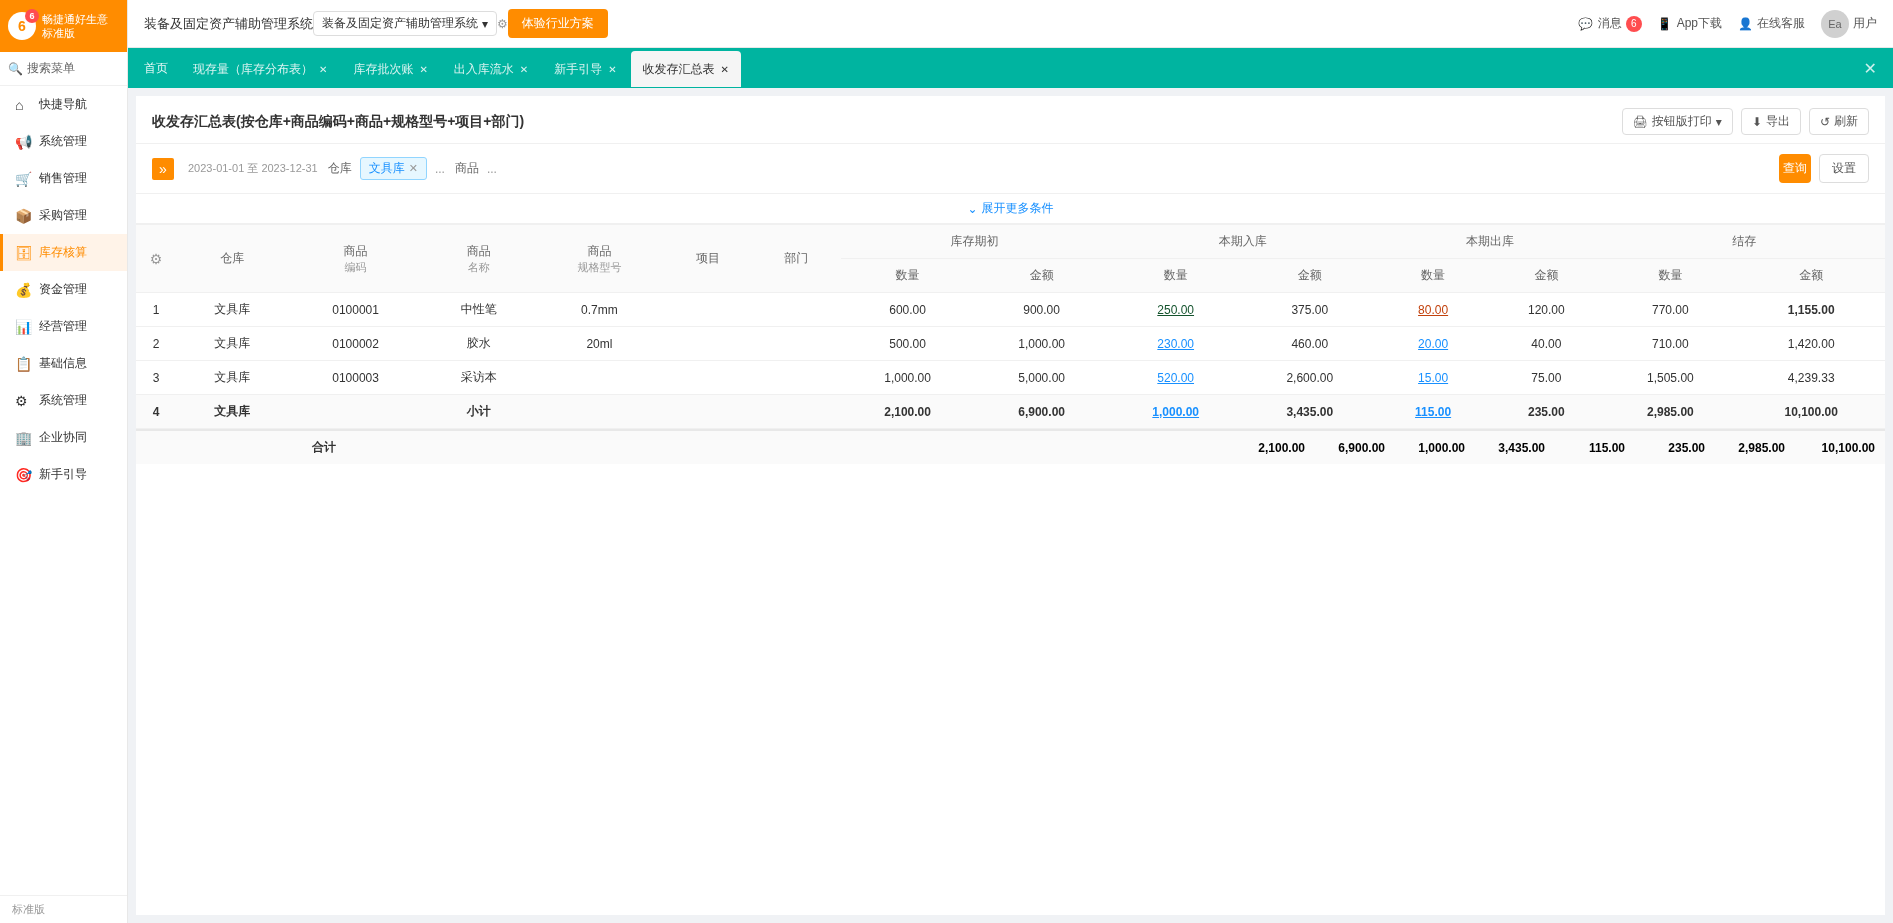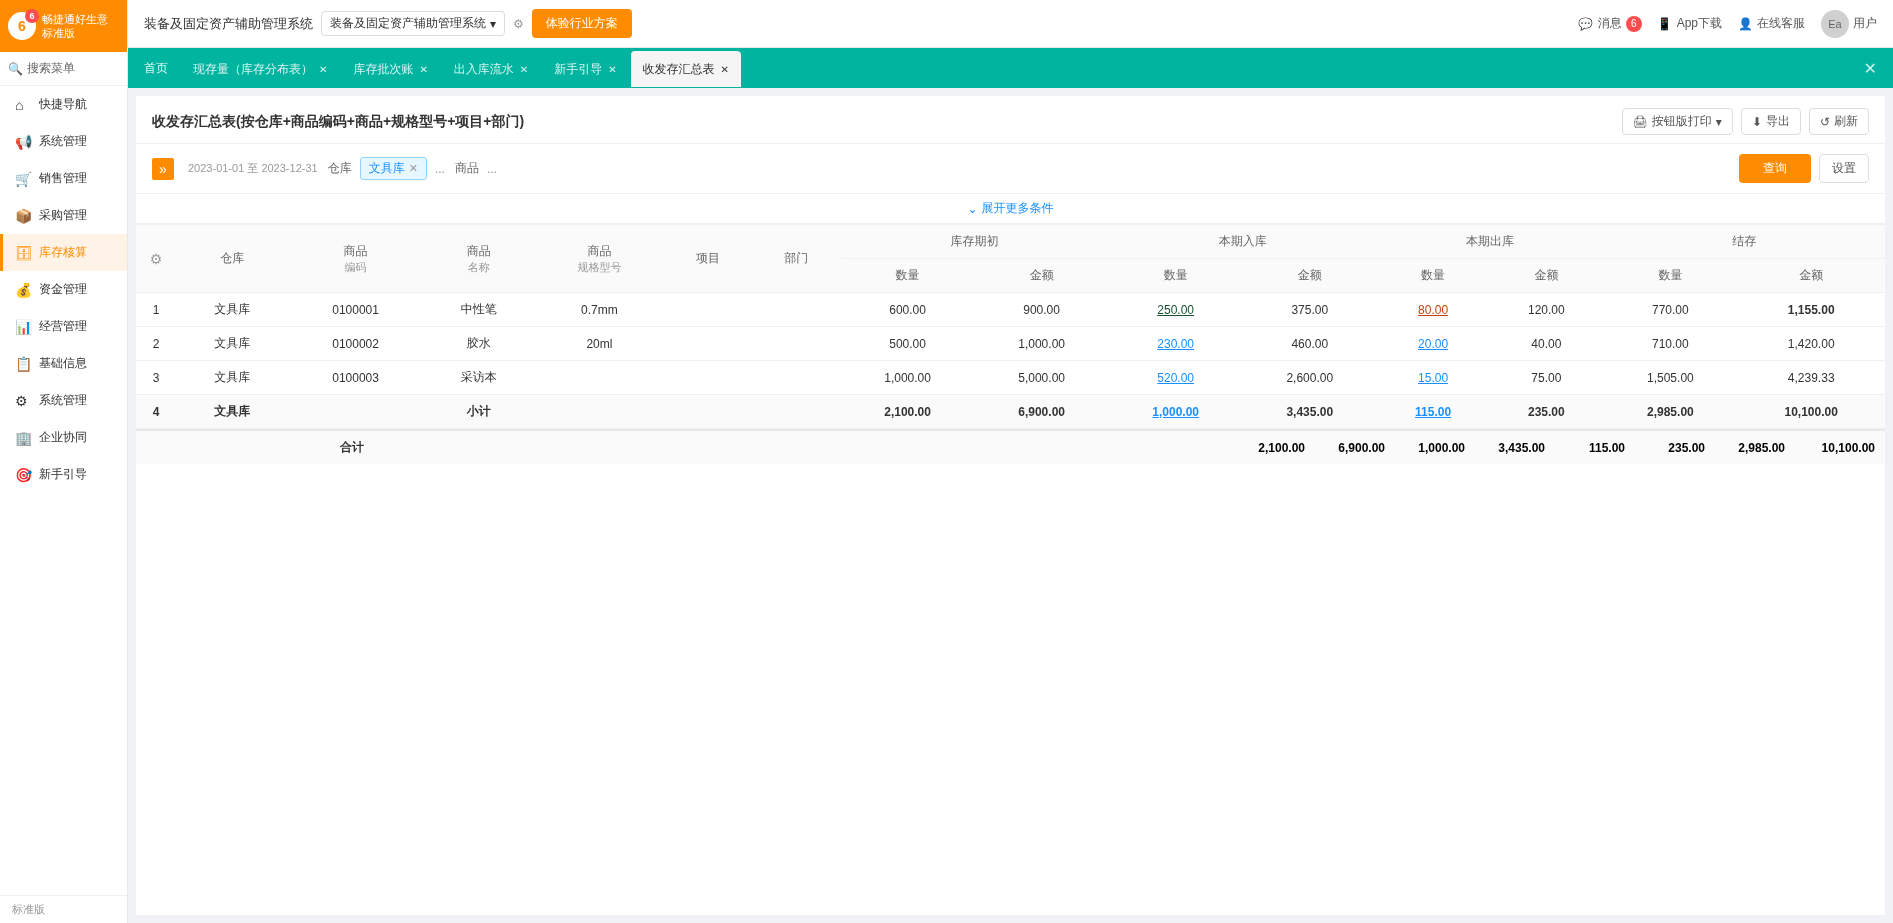--- a/index.html
+++ b/index.html
@@ -62,21 +62,21 @@
 
     
     .top-header {
       background: #fff;
       height: 48px;
       display: flex; align-items: center; justify-content: space-between;
       padding: 0 16px;
       border-bottom: 1px solid #e8e8e8;
       flex-shrink: 0;
     }
-    .header-left { display: flex; align-items: center; gap: 8px; }
+    .header-left { display: flex; align-items: center; gap: 0; }
     .system-name { font-size: 13px; color: #333; }
     .header-selector {
       display: flex; align-items: center; gap: 4px;
       border: 1px solid #ddd; border-radius: 4px;
       padding: 3px 8px; cursor: pointer;
       font-size: 12px; color: #333;
     }
     .try-btn {
       background: #ff8c00; color: #fff;
       border: none; border-radius: 4px;
@@ -139,21 +139,21 @@
     .page-title { font-size: 14px; font-weight: bold; color: #333; }
     .page-actions { display: flex; align-items: center; gap: 8px; }
     .action-btn {
       display: flex; align-items: center; gap: 4px;
       border: 1px solid #ddd; border-radius: 4px;
       padding: 4px 10px; cursor: pointer; font-size: 12px; color: #555;
       background: #fff;
     }
     .query-btn {
       background: #ff8c00; color: #fff; border: none;
-      border-radius: 4px; padding: 5px 24px; cursor: pointer; font-size: 12px;
+      border-radius: 4px; padding: 5px 4px; cursor: pointer; font-size: 12px;
     }
     .settings-btn {
       background: #fff; color: #555; border: 1px solid #ddd;
       border-radius: 4px; padding: 5px 12px; cursor: pointer; font-size: 12px;
     }
 
     
     .filter-bar {
       padding: 10px 16px;
       display: flex; align-items: center; flex-wrap: wrap; gap: 10px;
@@ -514,21 +514,21 @@
       <td class="number-cell" style="font-weight:bold">10,100.00</td>
     </tr>
             </tbody>
         </table>
       </div>
 
       <div style="background:#fafafa;border-top:2px solid #e8e8e8;padding:8px 0;display:flex;align-items:center;">
         <div style="width:36px;"></div>
         <div style="width:60px;"></div>
         <div style="width:80px;"></div>
-        <div style="width:80px; font-weight:bold;font-size:12px;color:#333;text-align:center;">合计</div>
+        <div style="width:80px; font-weight:bold;font-size:12px;color:#333;">合计</div>
         <div style="flex:1;"></div>
         <div style="width:80px;text-align:right;font-weight:bold;font-size:12px;padding:0 10px;">2,100.00</div>
         <div style="width:80px;text-align:right;font-weight:bold;font-size:12px;padding:0 10px;">6,900.00</div>
         <div style="width:80px;text-align:right;font-weight:bold;font-size:12px;padding:0 10px;">1,000.00</div>
         <div style="width:80px;text-align:right;font-weight:bold;font-size:12px;padding:0 10px;">3,435.00</div>
         <div style="width:80px;text-align:right;font-weight:bold;font-size:12px;padding:0 10px;">115.00</div>
         <div style="width:80px;text-align:right;font-weight:bold;font-size:12px;padding:0 10px;">235.00</div>
         <div style="width:80px;text-align:right;font-weight:bold;font-size:12px;padding:0 10px;">2,985.00</div>
         <div style="width:90px;text-align:right;font-weight:bold;font-size:12px;padding:0 10px;">10,100.00</div>
       </div>

